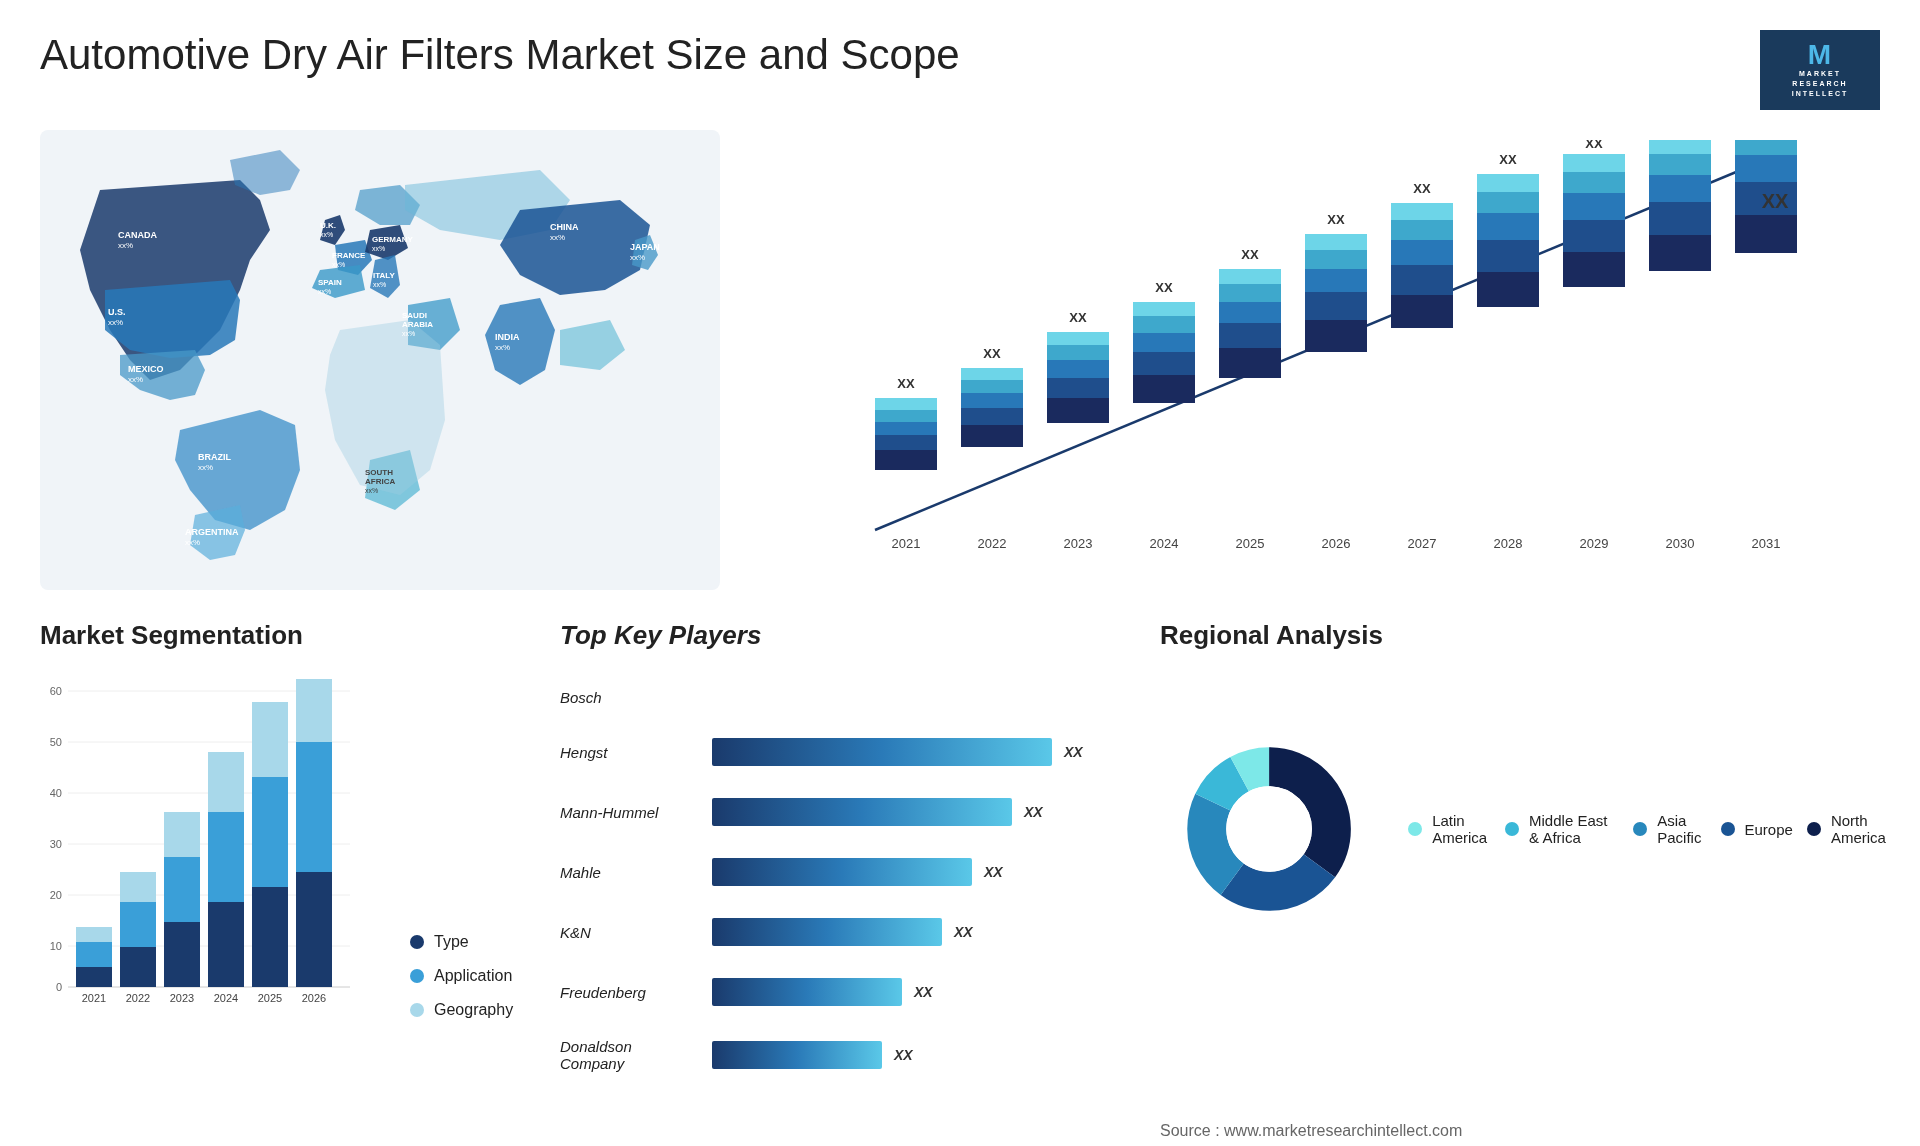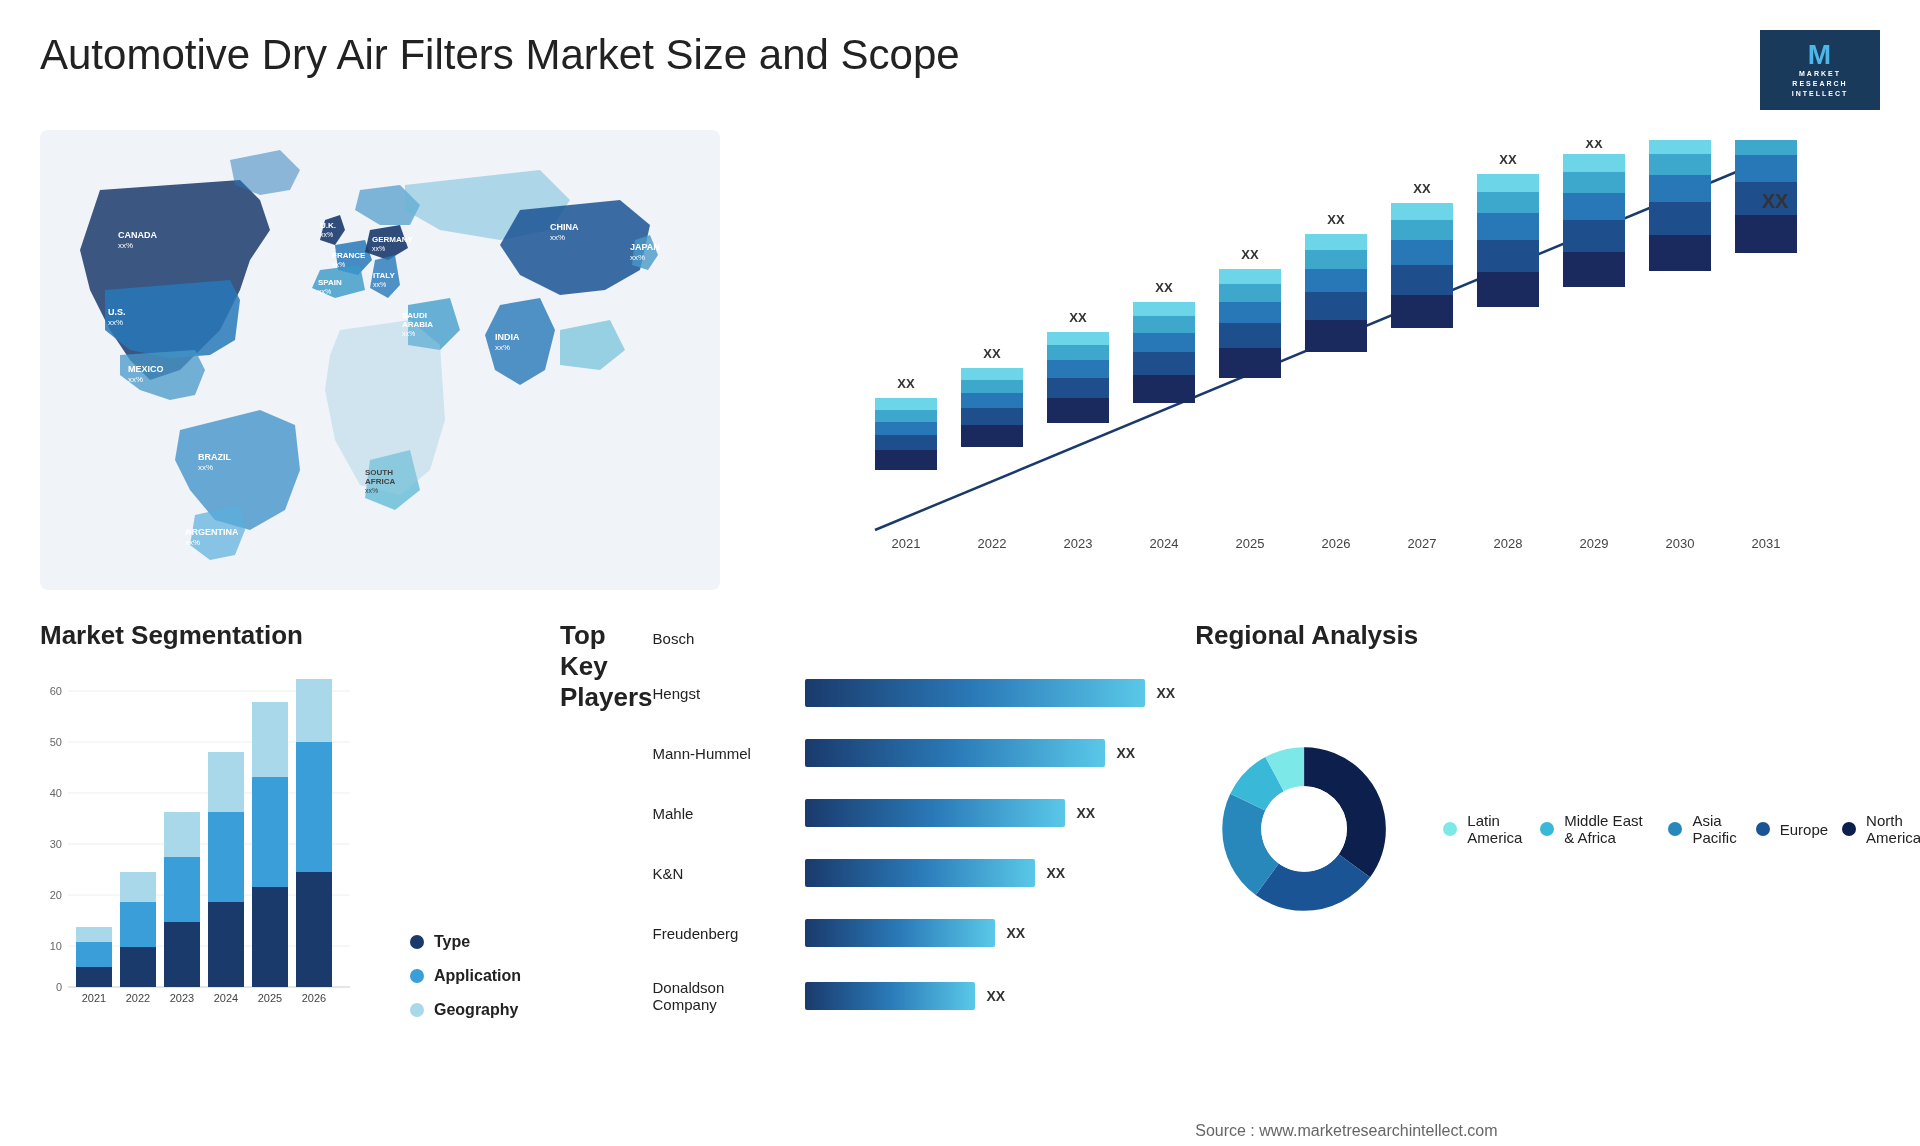--- a/index.html
+++ b/index.html
@@ -124,27 +124,27 @@
     }
     .legend-dot {
       width: 14px;
       height: 14px;
       border-radius: 50%;
       flex-shrink: 0;
     }
     .legend-text {
       font-size: 16px;
       color: #222;
-      font-weight: bold;
     }
     
     .players-container {
       flex: 0 0 580px;
       display: flex;
-      flex-direction: row;
+      flex-direction: column;
+      font-style: italic;
     }
     .players-list {
       display: flex;
       flex-direction: column;
       gap: 32px;
       margin-top: 10px;
     }
     .player-row {
       display: flex;
       align-items: center;

